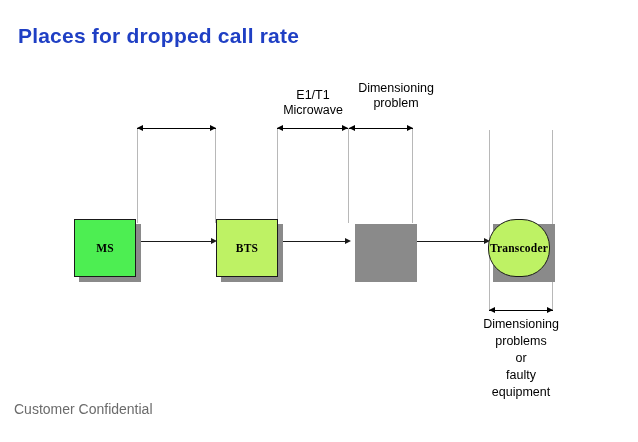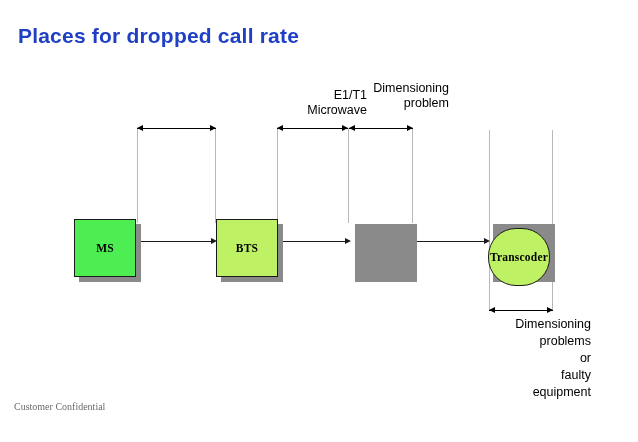--- a/index.html
+++ b/index.html
@@ -29,24 +29,23 @@
     color: #1f3fc4;
     letter-spacing: 0.2px;
     white-space: nowrap;
   }
 
   
   #footer-text {
     position: absolute;
     left: 14px;
     top: 401px;
-    font-size: 10px;
+    font-size: 14px;
     color: #6b6b6b;
     white-space: nowrap;
-    font-family: Liberation Serif, serif;
   }
 
   
   .node {
     position: absolute;
     width: 62px;
     height: 58px;
     box-sizing: border-box;
     border: 1px solid #1a1a1a;
     display: flex;
@@ -128,21 +127,21 @@
     border-top: 3.5px solid transparent;
     border-bottom: 3.5px solid transparent;
     border-left: 6px solid #1a1a1a;
   }
 
   
   .annot {
     position: absolute;
     font-size: 12.5px;
     color: #000000;
-    text-align: right;
+    text-align: center;
     line-height: 15px;
     white-space: pre-line;
     z-index: 3;
   }
   .annot.block {
     line-height: 17px;
   }
 </style>
 </head>
 <body>
@@ -217,19 +216,19 @@
   </div>
 
   <div class="node-shadow" style="left:221px; top:224px;"></div>
   <div class="node blue" style="left:216px; top:219px;">
     <span class="node-label">BTS</span>
   </div>
 
   <div class="node-shadow" style="left:355px; top:224px;"></div>
 
   <div class="node-shadow" style="left:493px; top:224px;"></div>
-  <div class="node blue" style="left:488px; top:228px;border-radius:28px;">
+  <div class="node blue" style="left:488px; top:219px;border-radius:28px;">
     <span class="node-label">Transcoder</span>
   </div>
 
   <div id="footer-text">Customer Confidential</div>
 
 </div>
 
 </body></html>

